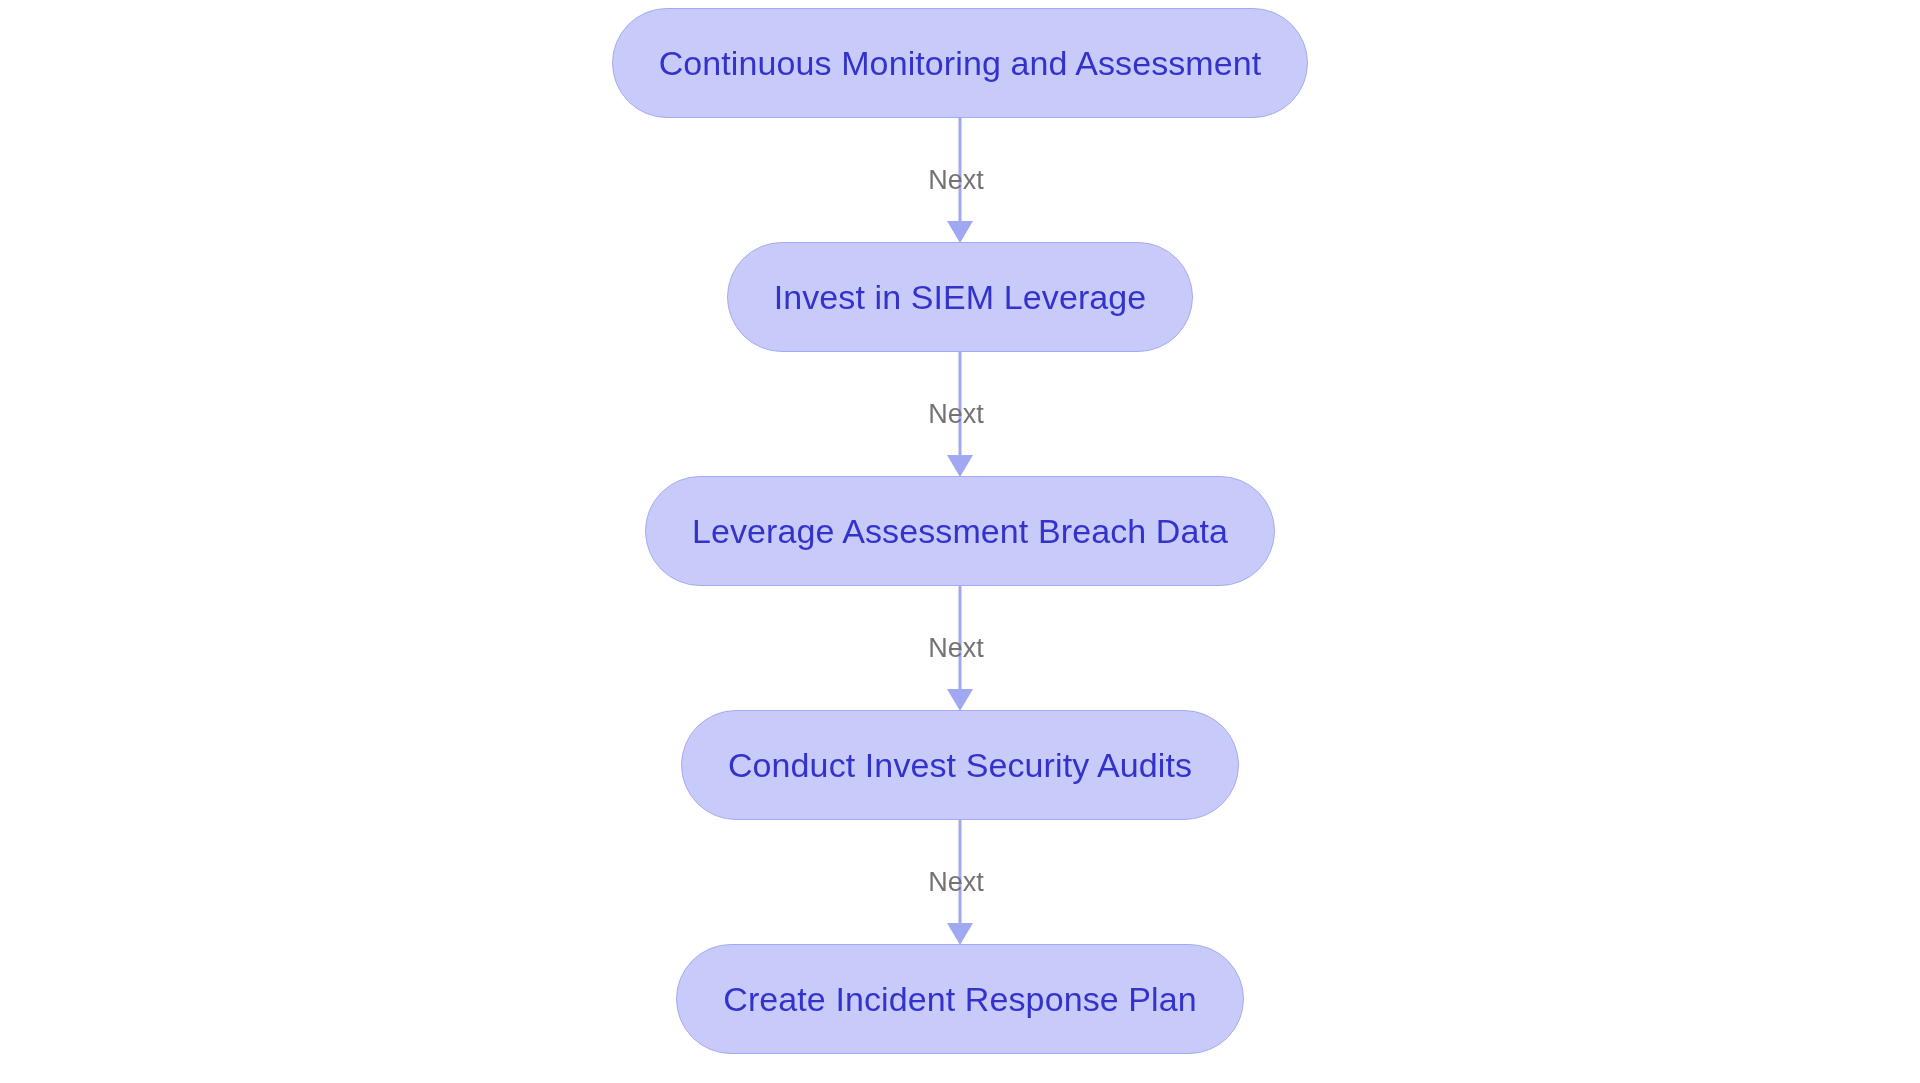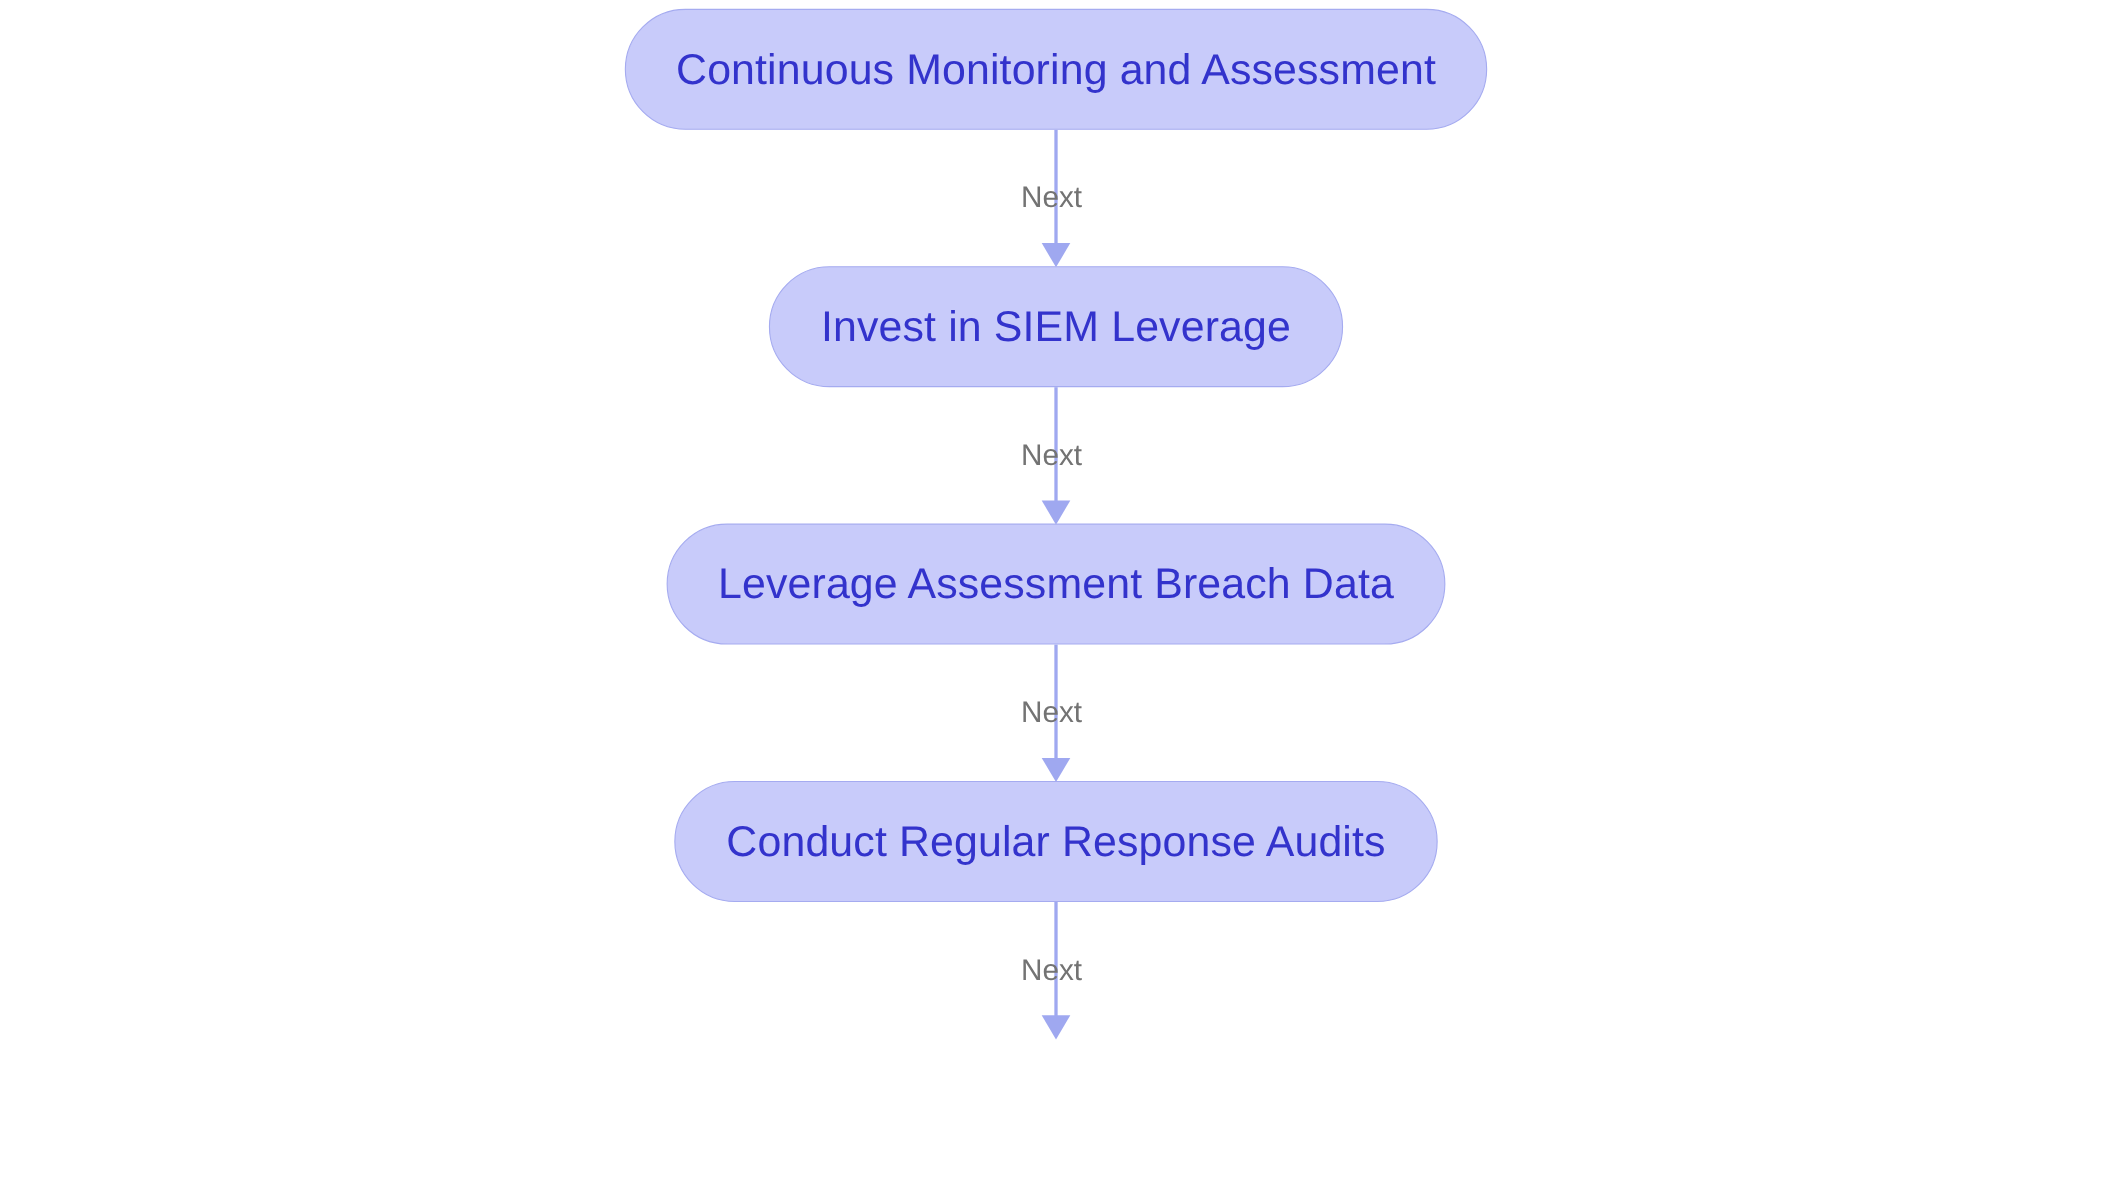--- a/index.html
+++ b/index.html
@@ -27,21 +27,21 @@
   .node {
     box-sizing: border-box;
     background: #c8cbfa;
     border: 1.6px solid #a5abf0;
     border-radius: 999px;
     color: #3333cc;
     display: flex;
     align-items: center;
     justify-content: center;
     white-space: nowrap;
-    font-size: 39px;
+    font-size: 34px;
     font-weight: 400;
     letter-spacing: 0.1px;
     line-height: 1;
     padding: 0 46px;
     height: 110px;
     position: relative;
     z-index: 2;
   }
 
   .connector {
@@ -128,24 +128,27 @@
       <span>Leverage Assessment Breach Data</span>
     </div>
 
     <div class="connector">
       <span class="line"></span>
       <span class="arrowhead"></span>
       <span class="edge-label">Next</span>
     </div>
 
     <div class="node">
-      <span>Conduct Regular Response Audits</span>
+      <span>Conduct Invest Security Audits</span>
     </div>
 
     <div class="connector">
       <span class="line"></span>
       <span class="arrowhead"></span>
       <span class="edge-label">Next</span>
     </div>
 
+    <div class="node">
+      <span>Create Incident Response Plan</span>
+    </div>
 
   </div>
 </div>
 
 </body></html>

